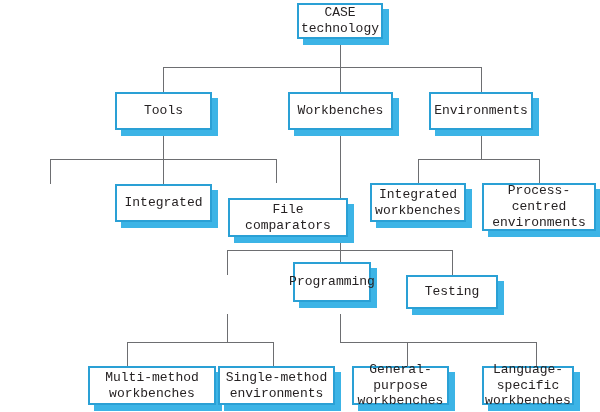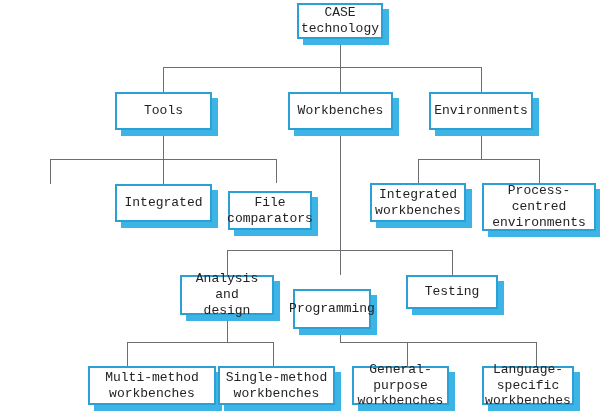--- a/index.html
+++ b/index.html
@@ -89,51 +89,47 @@
   <div class="node" style="left:288px;top:92px;width:105px;height:38px">
     <span class="node-label">Workbenches</span>
   </div>
   <div class="node" style="left:429px;top:92px;width:104px;height:38px">
     <span class="node-label">Environments</span>
   </div>
 
   <div class="node" style="left:115px;top:184px;width:97px;height:38px">
     <span class="node-label">Integrated</span>
   </div>
-  <div class="node" style="left:228px;top:191px;width:84px;height:39px">
+  <div class="node" style="left:228px;top:198px;width:120px;height:39px">
     <span class="node-label">File
 comparators</span>
   </div>
   <div class="node" style="left:370px;top:183px;width:96px;height:39px">
     <span class="node-label">Integrated
 workbenches</span>
   </div>
   <div class="node" style="left:482px;top:183px;width:114px;height:48px">
     <span class="node-label">Process-centred
 environments</span>
   </div>
 
-  <div class="node" style="left:180px;top:275px;width:94px;height:40px">
-    <span class="node-label">Analysis and
-design</span>
-  </div>
-  <div class="node" style="left:293px;top:289px;width:78px;height:40px">
+  <div class="node" style="left:293px;top:262px;width:78px;height:40px">
     <span class="node-label">Programming</span>
   </div>
   <div class="node" style="left:406px;top:275px;width:92px;height:34px">
     <span class="node-label">Testing</span>
   </div>
 
   <div class="node" style="left:88px;top:366px;width:128px;height:39px">
     <span class="node-label">Multi-method
 workbenches</span>
   </div>
   <div class="node" style="left:218px;top:366px;width:117px;height:39px">
     <span class="node-label">Single-method
-workbenches</span>
+environments</span>
   </div>
   <div class="node" style="left:352px;top:366px;width:97px;height:39px">
     <span class="node-label">General-purpose
 workbenches</span>
   </div>
   <div class="node" style="left:482px;top:366px;width:92px;height:39px">
     <span class="node-label">Language-specific
 workbenches</span>
   </div>
 

